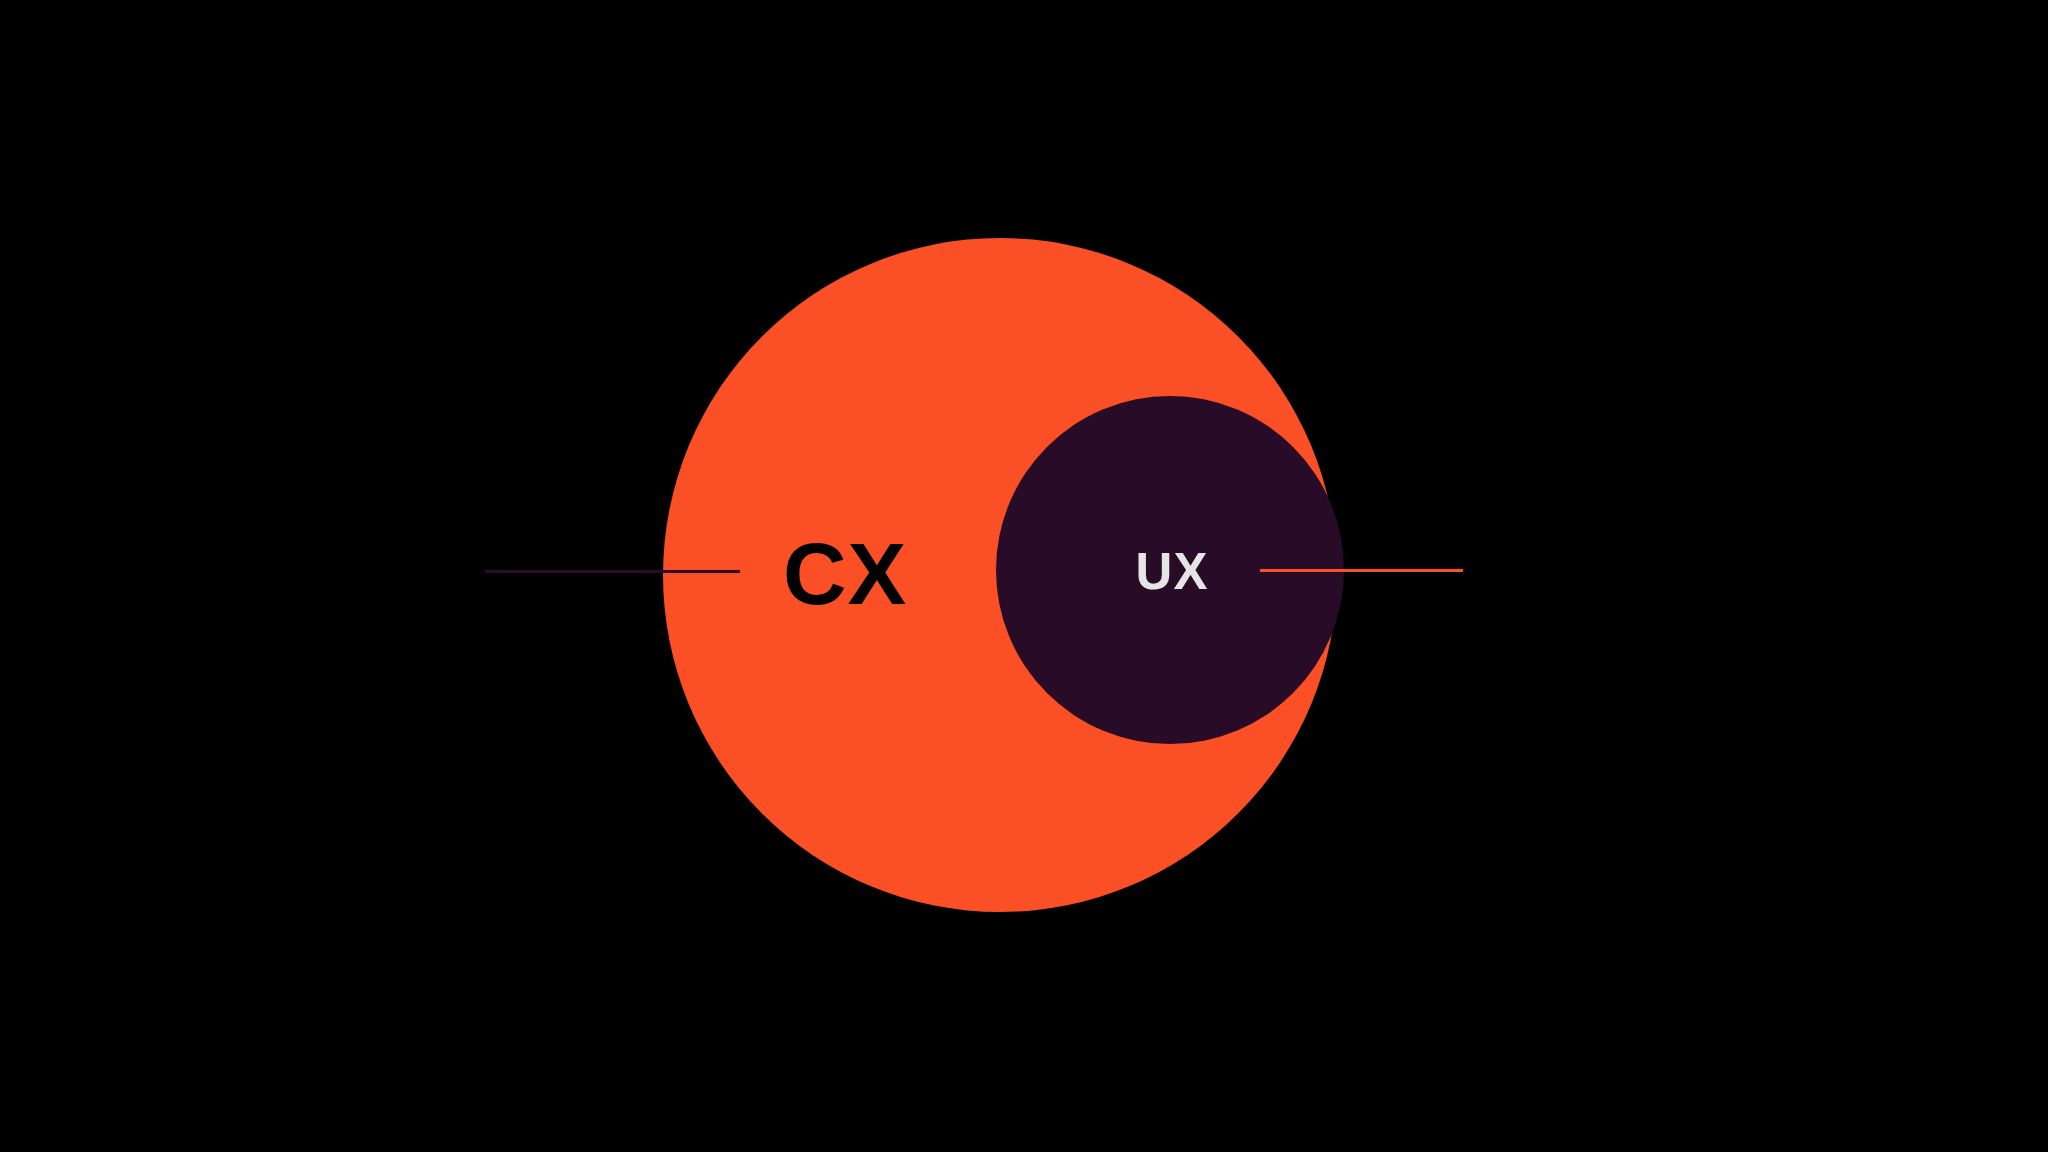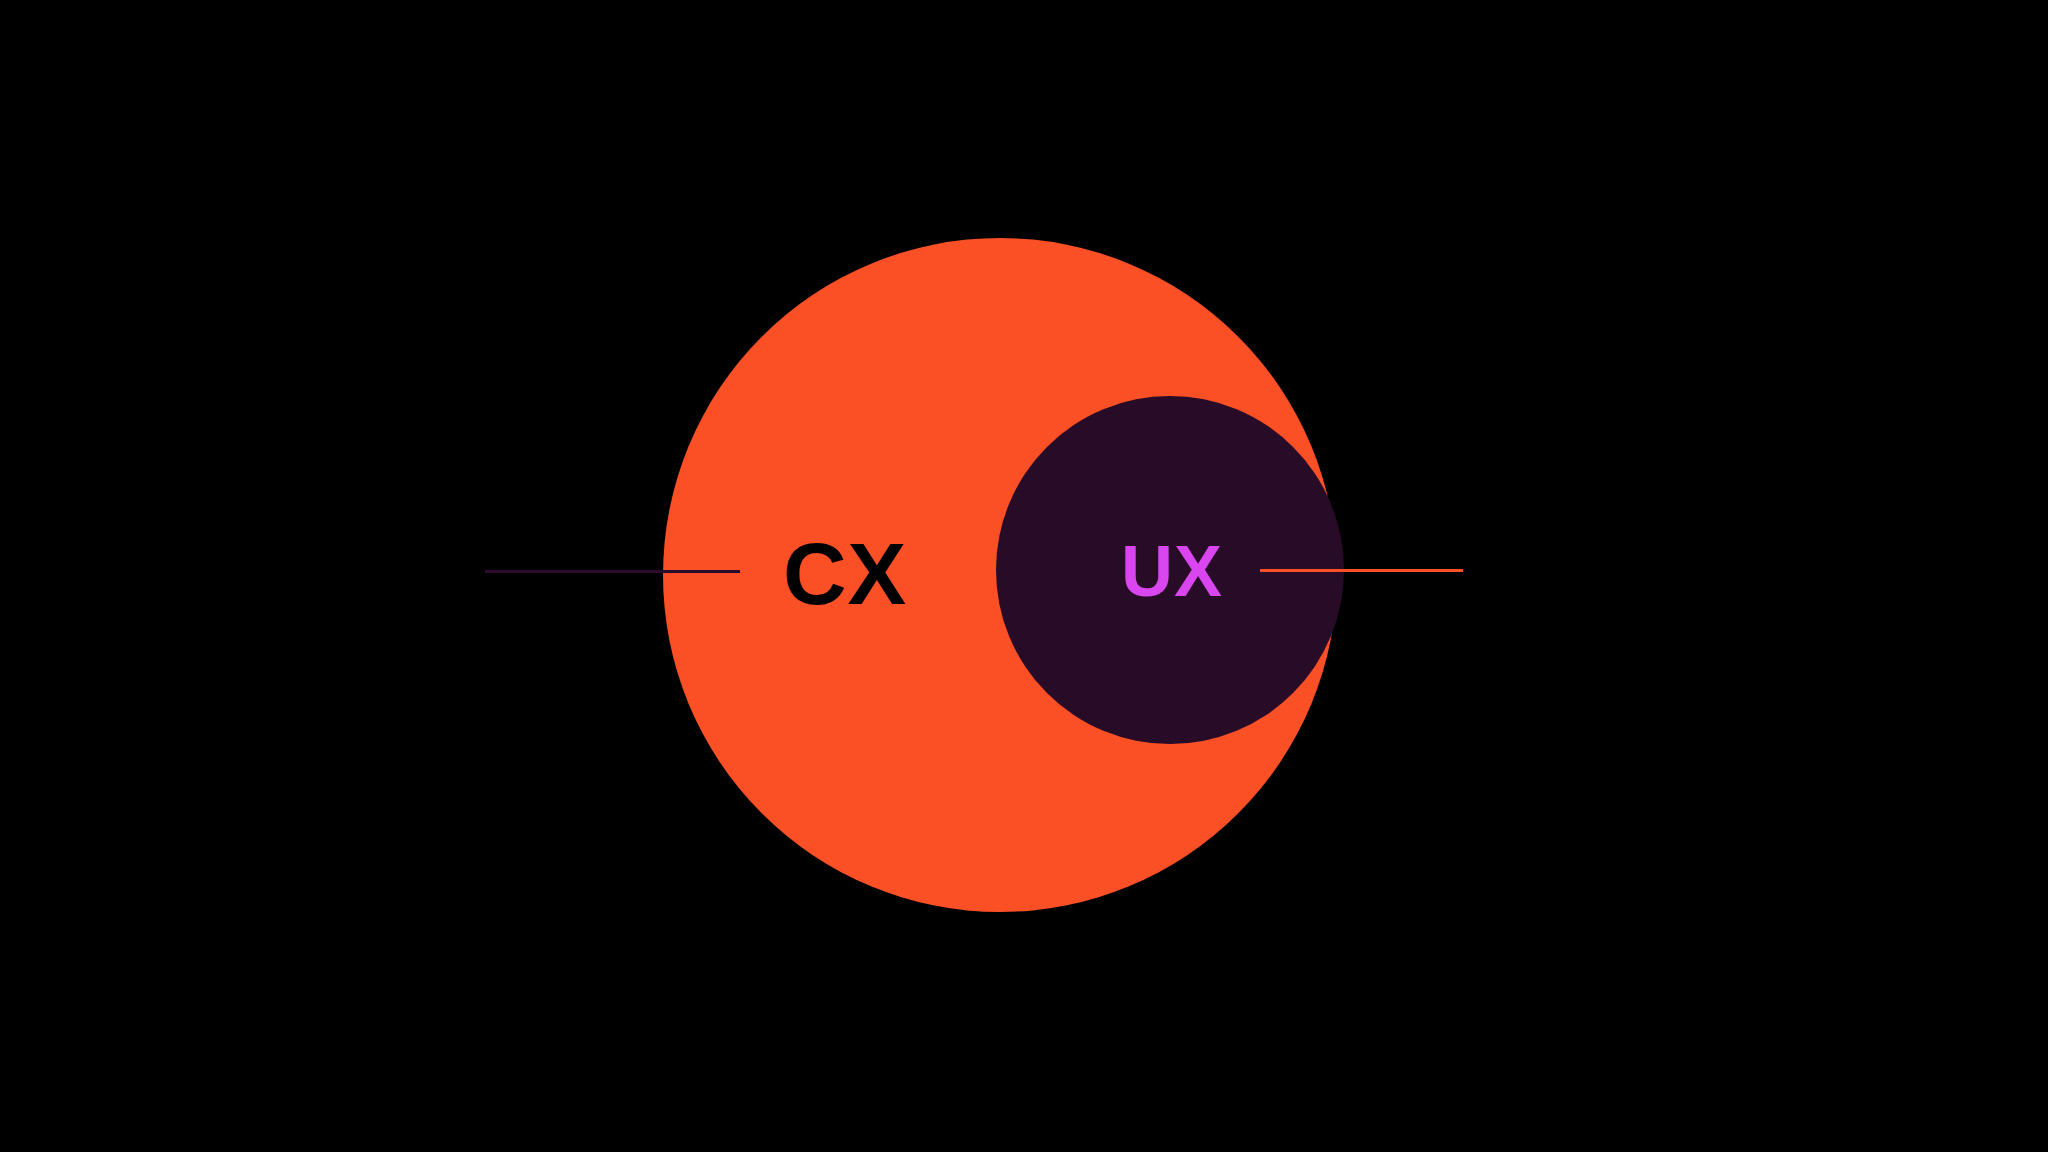--- a/index.html
+++ b/index.html
@@ -63,22 +63,22 @@
   }
   #cx-label {
     left: 845px;
     top: 574px;
     font-size: 88px;
     color: #000000;
   }
   #ux-label {
     left: 1172px;
     top: 571px;
-    font-size: 72px;
-    color: #d946ef;
+    font-size: 51px;
+    color: #e5e5e5;
   }
 </style>
 </head>
 <body>
 
 <div id="canvas">
 
   <div id="cx-circle" class="circle"></div>
 
   <div id="ux-circle" class="circle"></div>

